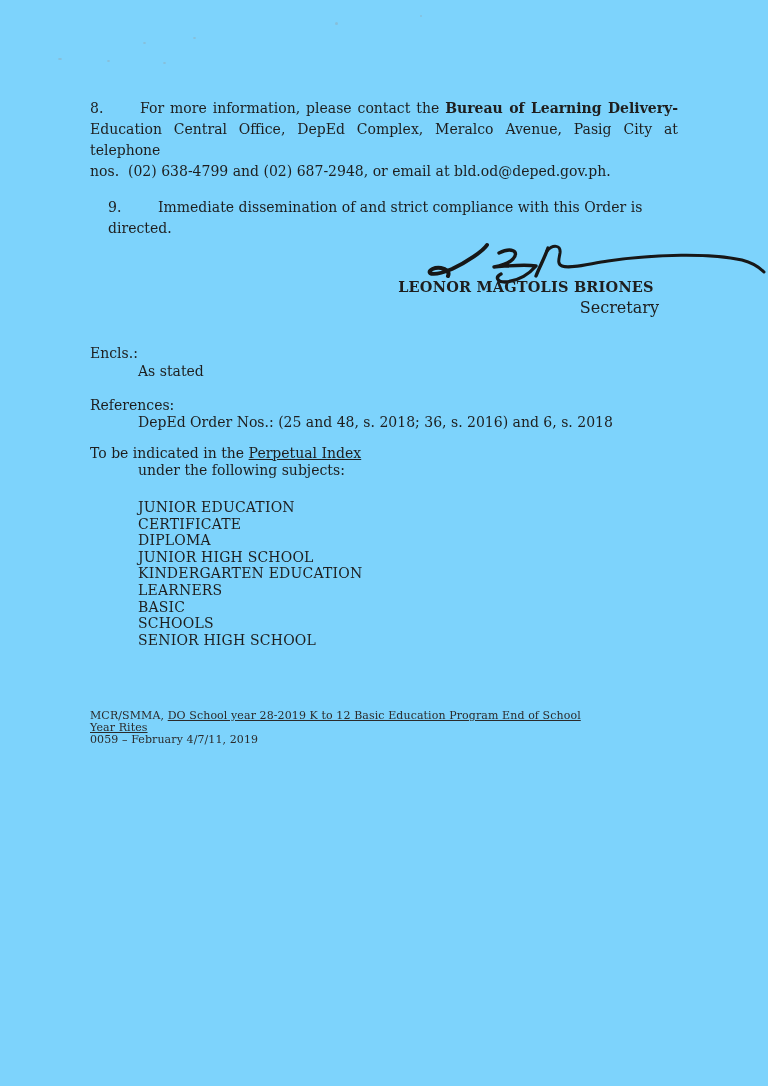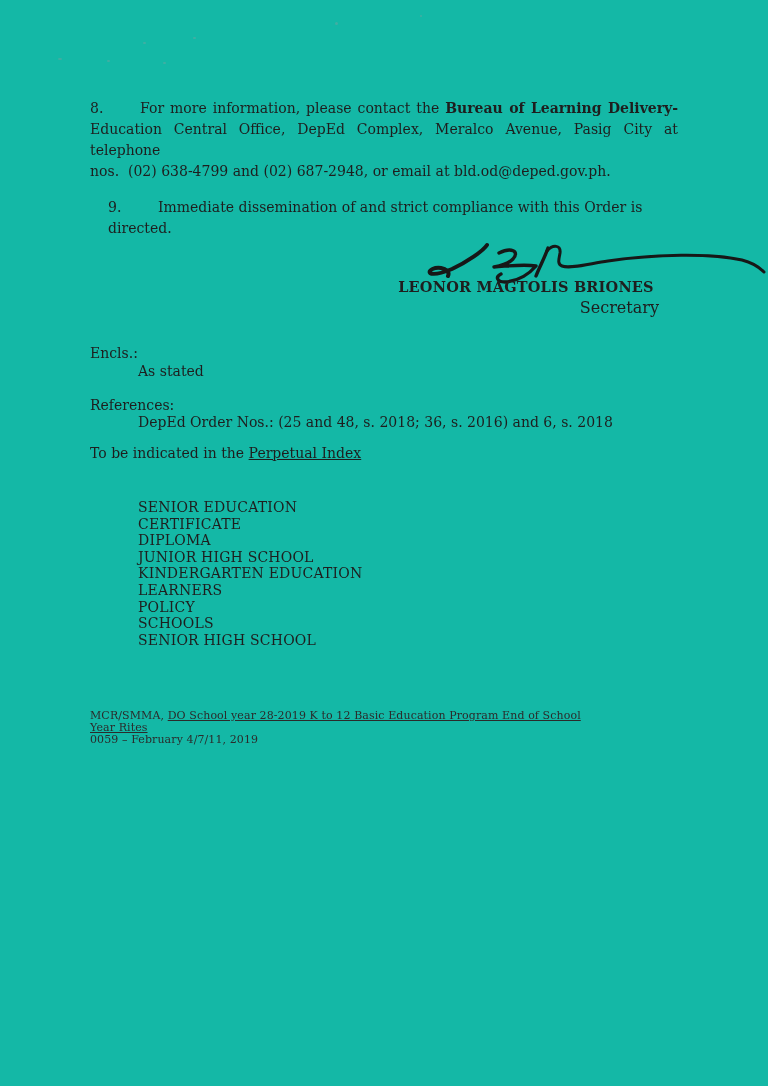--- a/index.html
+++ b/index.html
@@ -1,21 +1,21 @@
 <!DOCTYPE html>
 <html><head>
 <meta charset="utf-8">
 <style>
   * { margin: 0; padding: 0; box-sizing: border-box; }
   html, body { background: #e8e8e8; }
   .page {
     position: relative;
     width: 768px;
     height: 1086px;
-    background: #14b8a6;
+    background: #7dd3fc;
     font-family: "DejaVu Serif", "Liberation Serif", serif;
     color: #1e1e1e;
     overflow: hidden;
   }
   .abs { position: absolute; }
   .body-text { font-size: 14px; line-height: 21px; }
   .para { left: 90px; width: 588px; }
   .jline { text-align: justify; text-align-last: justify; }
   .num { display: inline-block; width: 50px; }
   b, .bold { font-weight: bold; }
@@ -83,29 +83,30 @@
   <div class="abs sig-name">LEONOR MAGTOLIS BRIONES</div>
   <div class="abs sig-title">Secretary</div>
 
   <div class="abs label-line body-text" style="top:343px;">Encls.:</div>
   <div class="abs indent-line body-text" style="top:361px;">As stated</div>
 
   <div class="abs label-line body-text" style="top:395px;">References:</div>
   <div class="abs indent-line body-text" style="top:412px;">DepEd Order Nos.: (25 and 48, s. 2018; 36, s. 2016) and 6, s. 2018</div>
 
   <div class="abs label-line body-text" style="top:443px;"><span>To be indicated in the </span><span class="underline">Perpetual Index</span></div>
+  <div class="abs indent-line body-text" style="top:460px;">under the following subjects:</div>
 
   <div class="abs subjects">
-      <div>SENIOR EDUCATION</div>
+      <div>JUNIOR EDUCATION</div>
       <div>CERTIFICATE</div>
       <div>DIPLOMA</div>
       <div>JUNIOR HIGH SCHOOL</div>
       <div>KINDERGARTEN EDUCATION</div>
       <div>LEARNERS</div>
-      <div>POLICY</div>
+      <div>BASIC</div>
       <div>SCHOOLS</div>
       <div>SENIOR HIGH SCHOOL</div>
     </div>
 
   <div class="abs footer">
     <div><span>MCR/SMMA, </span><span class="underline">DO School year 28-2019 K to 12 Basic Education Program End of School Year Rites</span></div>
     <div>0059 – February 4/7/11, 2019</div>
   </div>
 
 </div>

